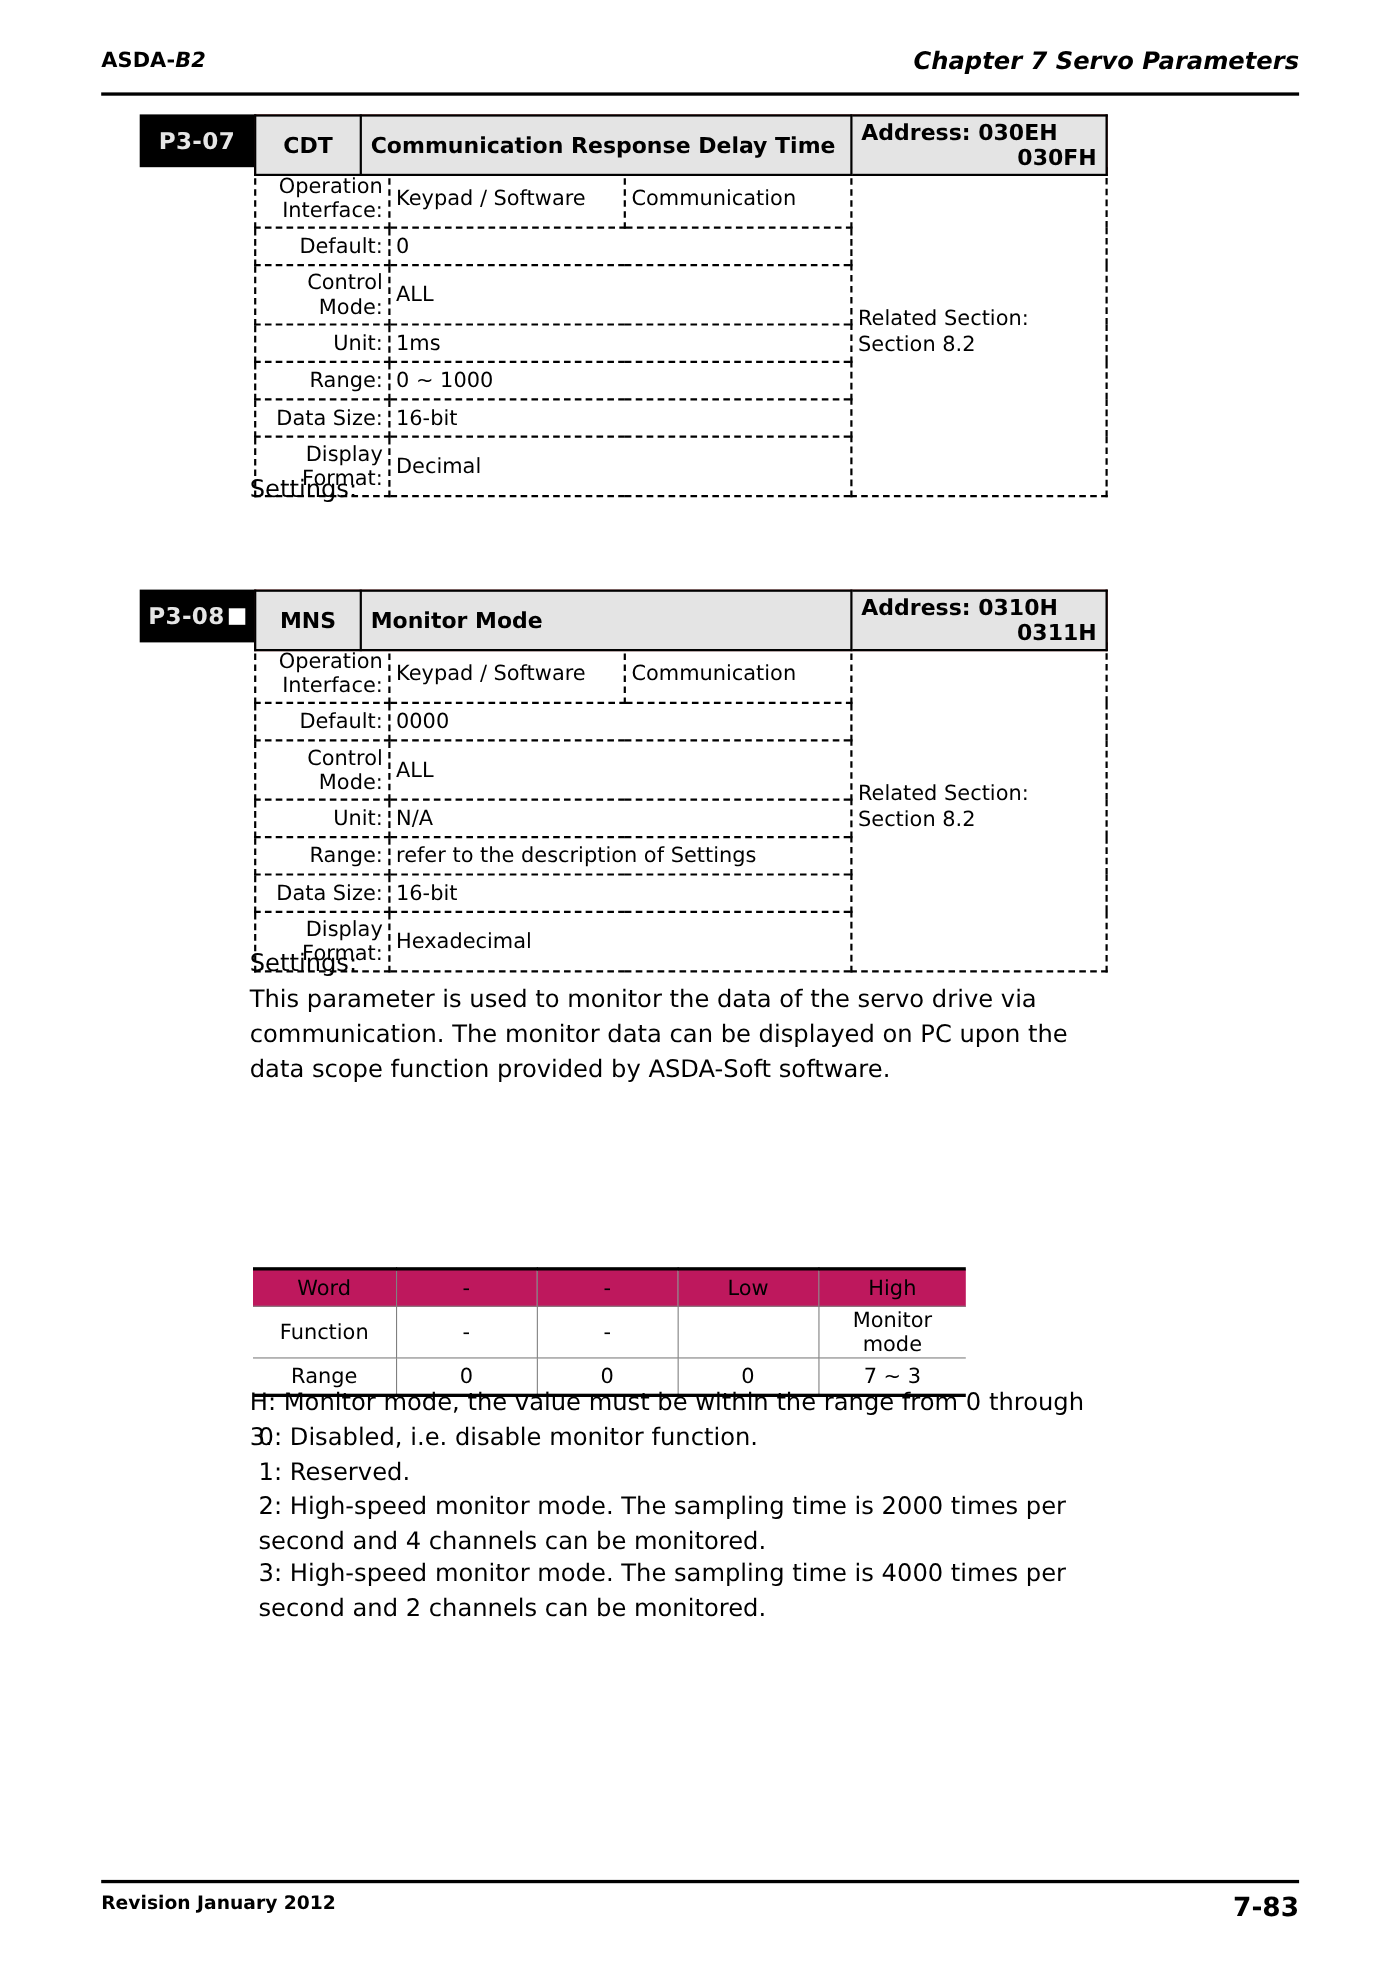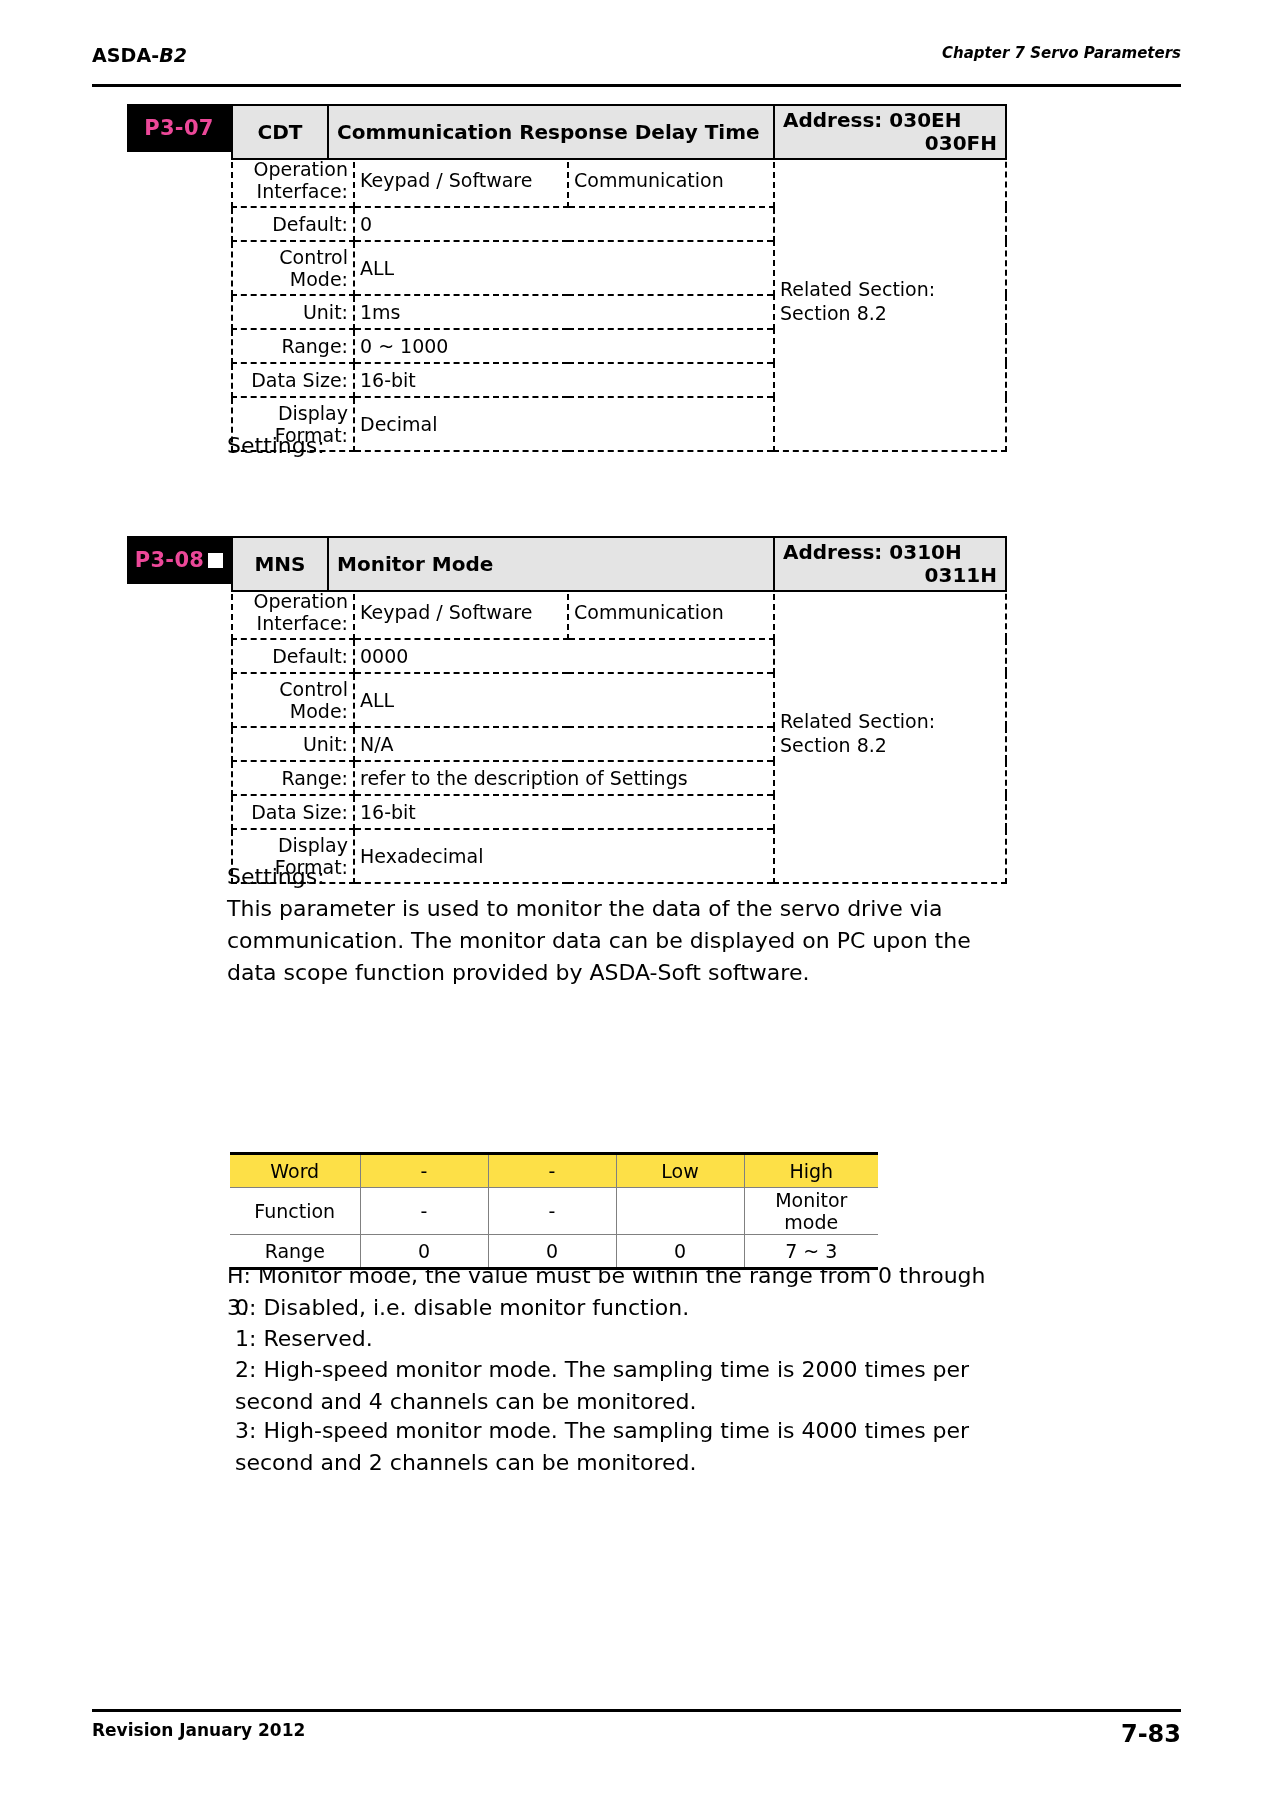--- a/index.html
+++ b/index.html
@@ -36,21 +36,21 @@
     border-bottom: 3px solid #000;
     padding-bottom: 6px;
   }
   .hdr-left {
     font-size: 19px;
     font-weight: bold;
     letter-spacing: 0.1px;
   }
   .hdr-left .italic-part { font-style: italic; }
   .hdr-right {
-    font-size: 15px;
+    font-size: 22px;
     font-weight: bold;
     font-style: italic;
   }
 
   
   .param-block {
     position: absolute;
     left: 127px;
     width: 880px;
   }
@@ -58,21 +58,21 @@
   .param-block.second { top: 536px; }
 
   .param-head-row {
     display: flex;
     align-items: stretch;
     height: 48px;
   }
   .param-tag {
     width: 104px;
     background: #000000;
-    color: #ec4899;
+    color: #e5e5e5;
     font-size: 21px;
     font-weight: bold;
     display: flex;
     align-items: center;
     justify-content: center;
     letter-spacing: 0.3px;
     box-sizing: border-box;
   }
   .param-tag .marker-square {
     display: inline-block;
@@ -170,21 +170,21 @@
   }
   .wfr-table td {
     border: 1px solid #808080;
     font-size: 19px;
     text-align: center;
     height: 34px;
     padding: 1px 4px;
     box-sizing: border-box;
   }
   .wfr-table tr.head-row td {
-    background: #fde047;
+    background: #be185d;
   }
   .wfr-table td.col0 { width: 130px; border-left: none; }
   .wfr-table td.col1 { width: 128px; }
   .wfr-table td.col2 { width: 128px; }
   .wfr-table td.col3 { width: 128px; }
   .wfr-table td.col4 { width: 134px; border-right: none; }
 
   
   .page-footer {
     position: absolute;

